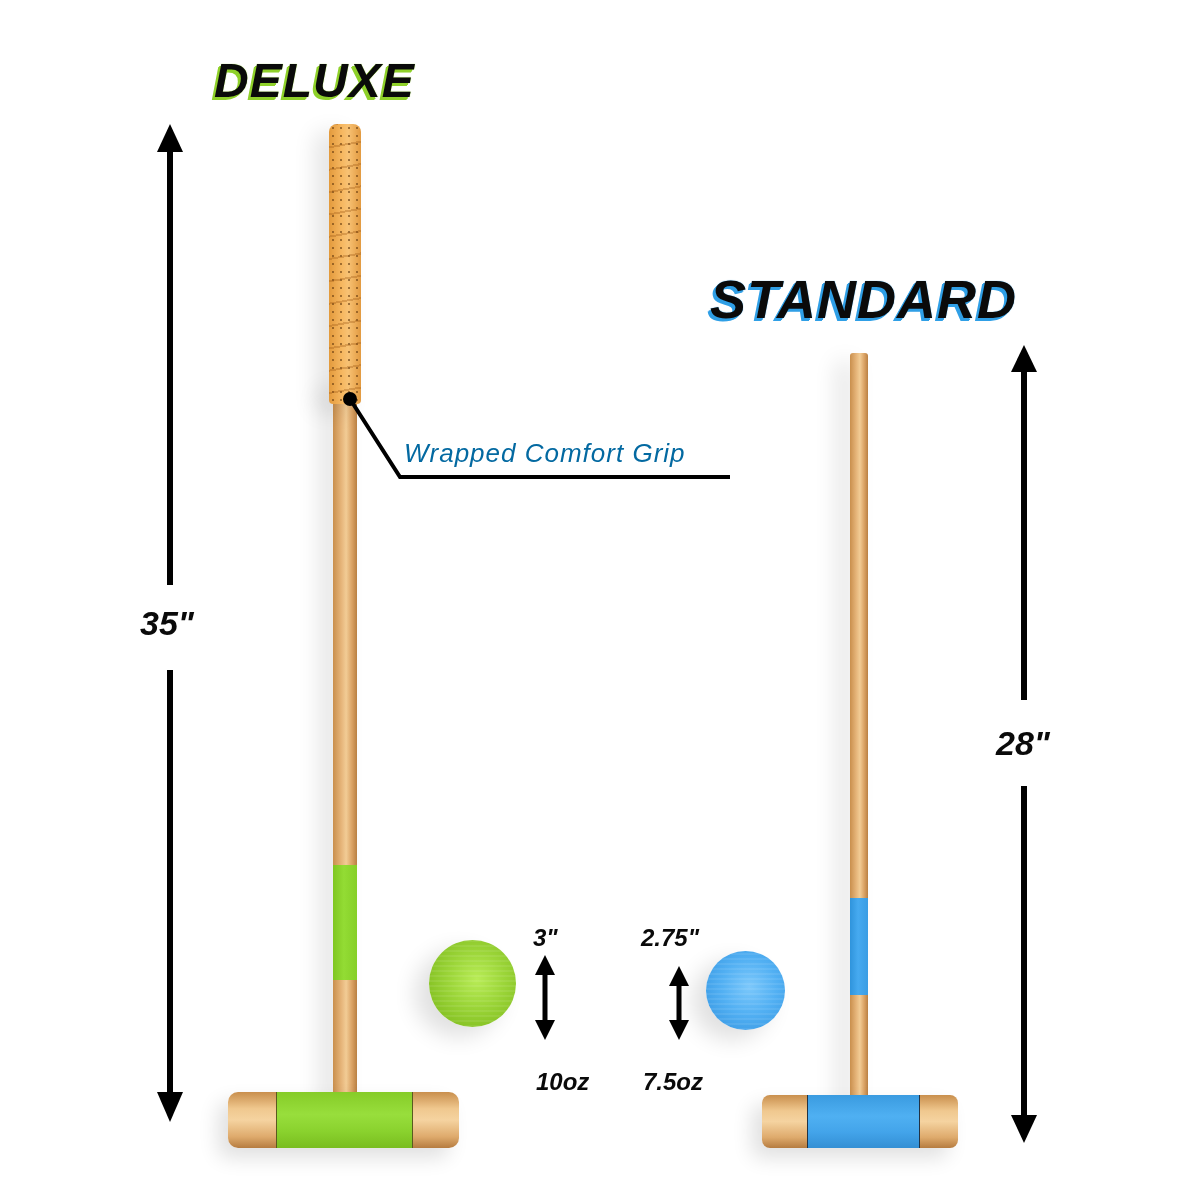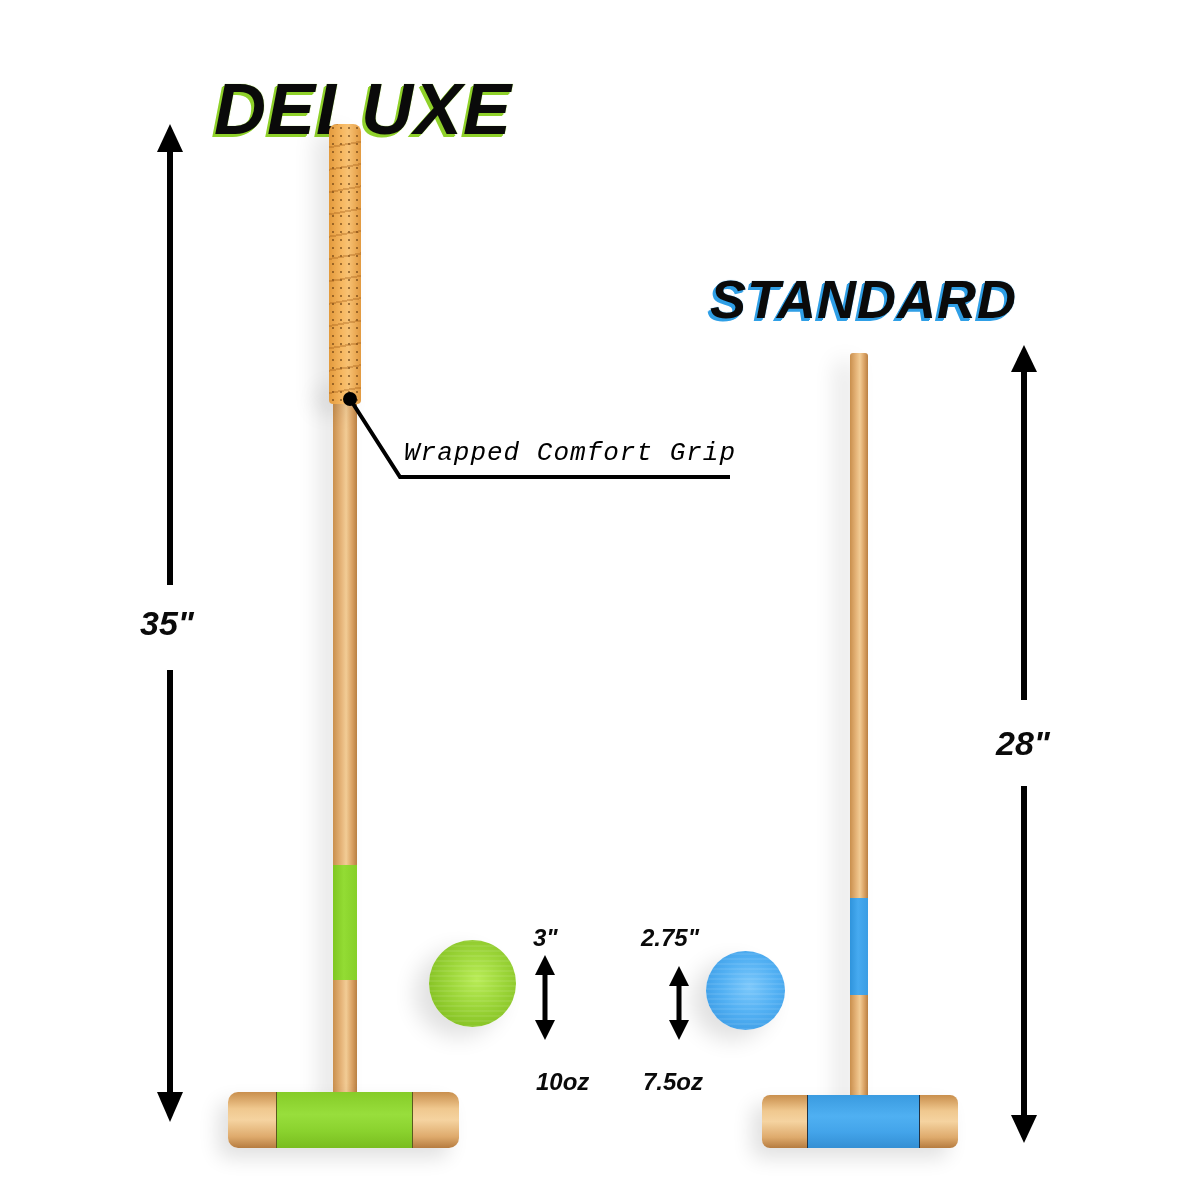--- a/index.html
+++ b/index.html
@@ -1,28 +1,28 @@
 <!DOCTYPE html>
 <html><head>
 <meta charset="utf-8">
 <style>
   html,body{margin:0;padding:0;}
   body{width:1200px;height:1200px;background:#ffffff;position:relative;overflow:hidden;
        font-family:"Liberation Sans","DejaVu Sans",sans-serif;}
   .abs{position:absolute;}
   .title{font-weight:900;font-style:italic;color:#0a0a0a;letter-spacing:1px;white-space:nowrap;}
-  .title-deluxe{left:214px;top:68px;font-size:72px;
+  .title-deluxe{left:214px;top:53px;font-size:48px;
      text-shadow:-3px 3px 0 #8fd12a, -2px 2px 0 #8fd12a, 0 0 1px #8fd12a;}
   .title-standard{left:710px;top:268px;font-size:54px;
      text-shadow:-3px 3px 0 #2f9fe6, -2px 2px 0 #2f9fe6, 0 0 1px #2f9fe6;text-align:center;}
   .dim{font-weight:900;font-style:italic;color:#0a0a0a;white-space:nowrap;}
   .dim-lg{font-size:34px;}
   .dim-sm{font-size:24px;}
-  .callout-text{font-style:italic;font-size:26px;color:#000000;letter-spacing:1px;white-space:nowrap;
-       font-family:Liberation Mono, monospace;}
+  .callout-text{font-style:italic;font-size:26px;color:#0369a1;letter-spacing:1px;white-space:nowrap;
+       font-family:Liberation Sans, sans-serif;}
   .wood{background:linear-gradient(90deg,#c98f4d 0%,#e6b57a 35%,#f2cc95 55%,#d9a163 80%,#b98043 100%);}
   .wood-h{background:linear-gradient(180deg,#c98f4d 0%,#f0c88f 30%,#f5d3a0 50%,#deaa6c 80%,#b67c40 100%);}
   .shadow-soft{box-shadow:-14px 8px 22px rgba(0,0,0,0.10);}
   svg{position:absolute;left:0;top:0;}
 </style>
 </head>
 <body>
 
 <div class="abs title title-deluxe">DELUXE</div>
 <div class="abs title title-standard">STANDARD</div>

